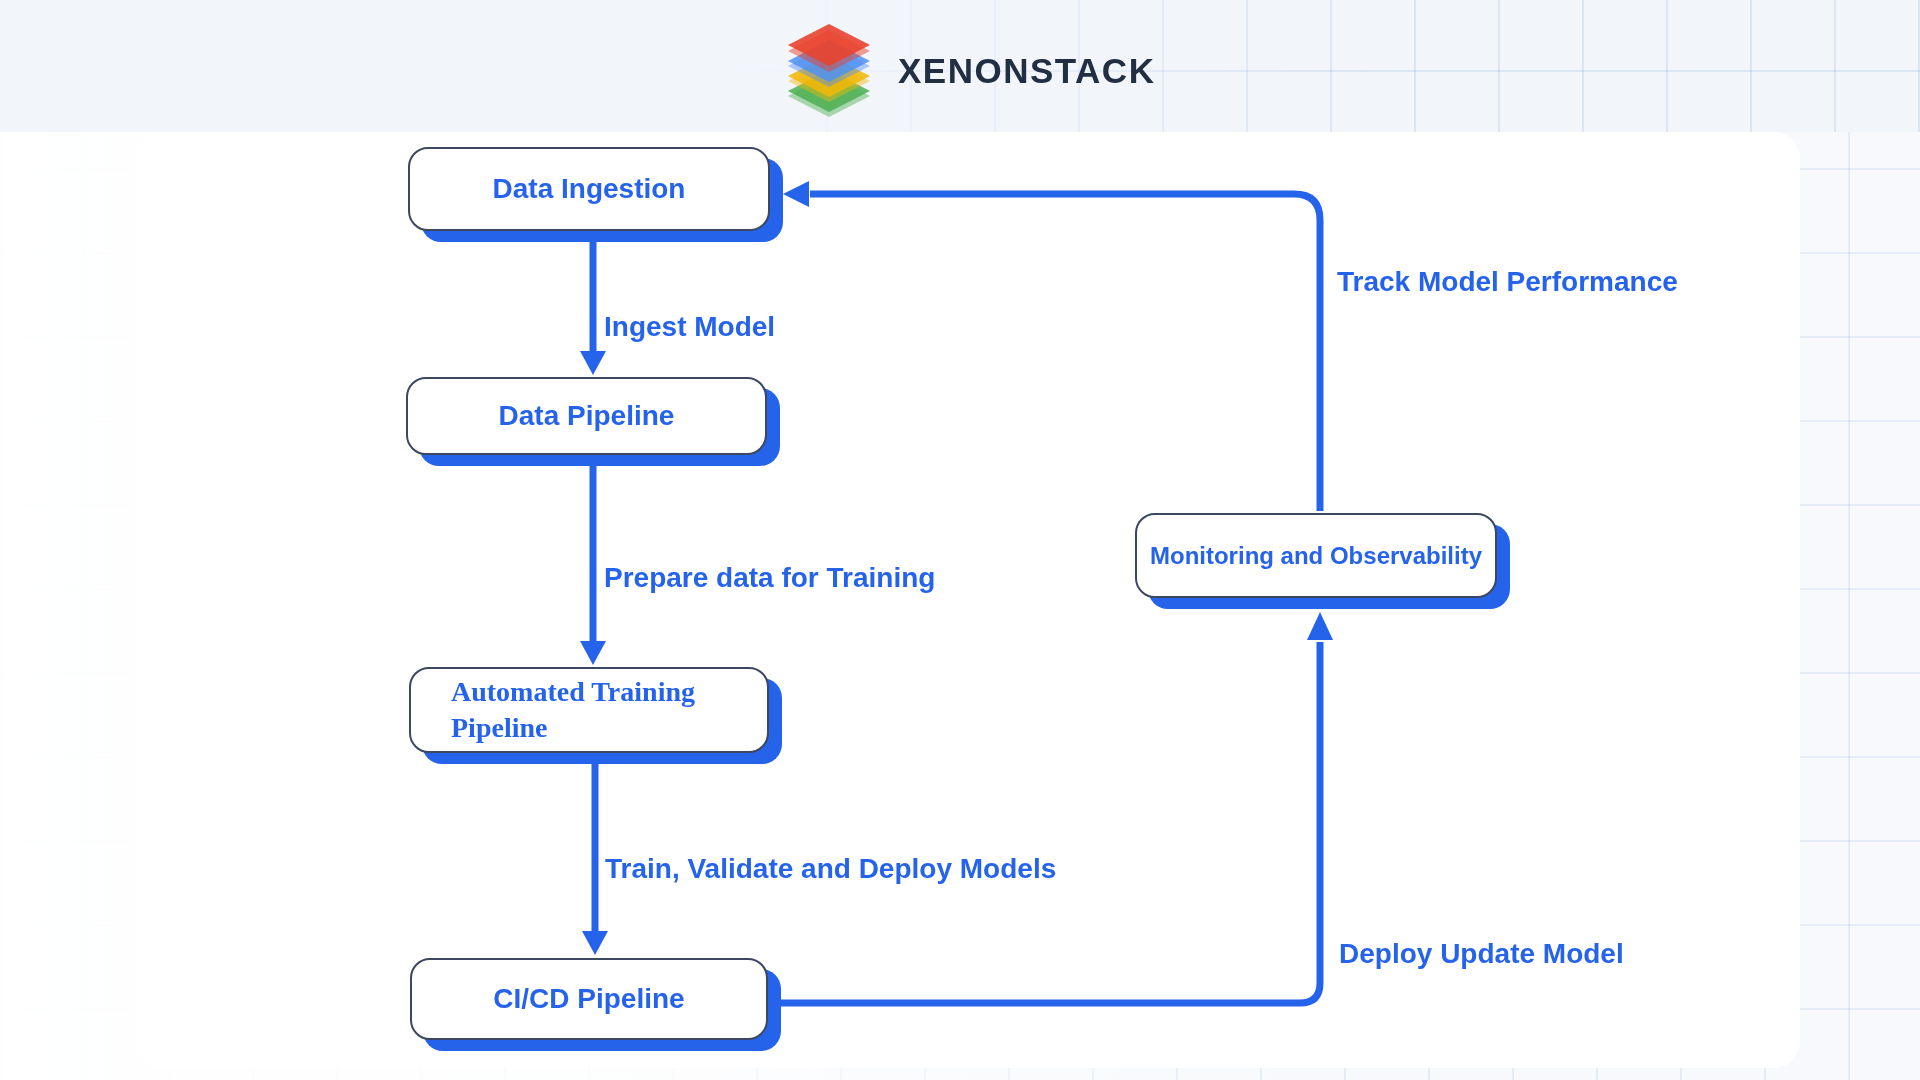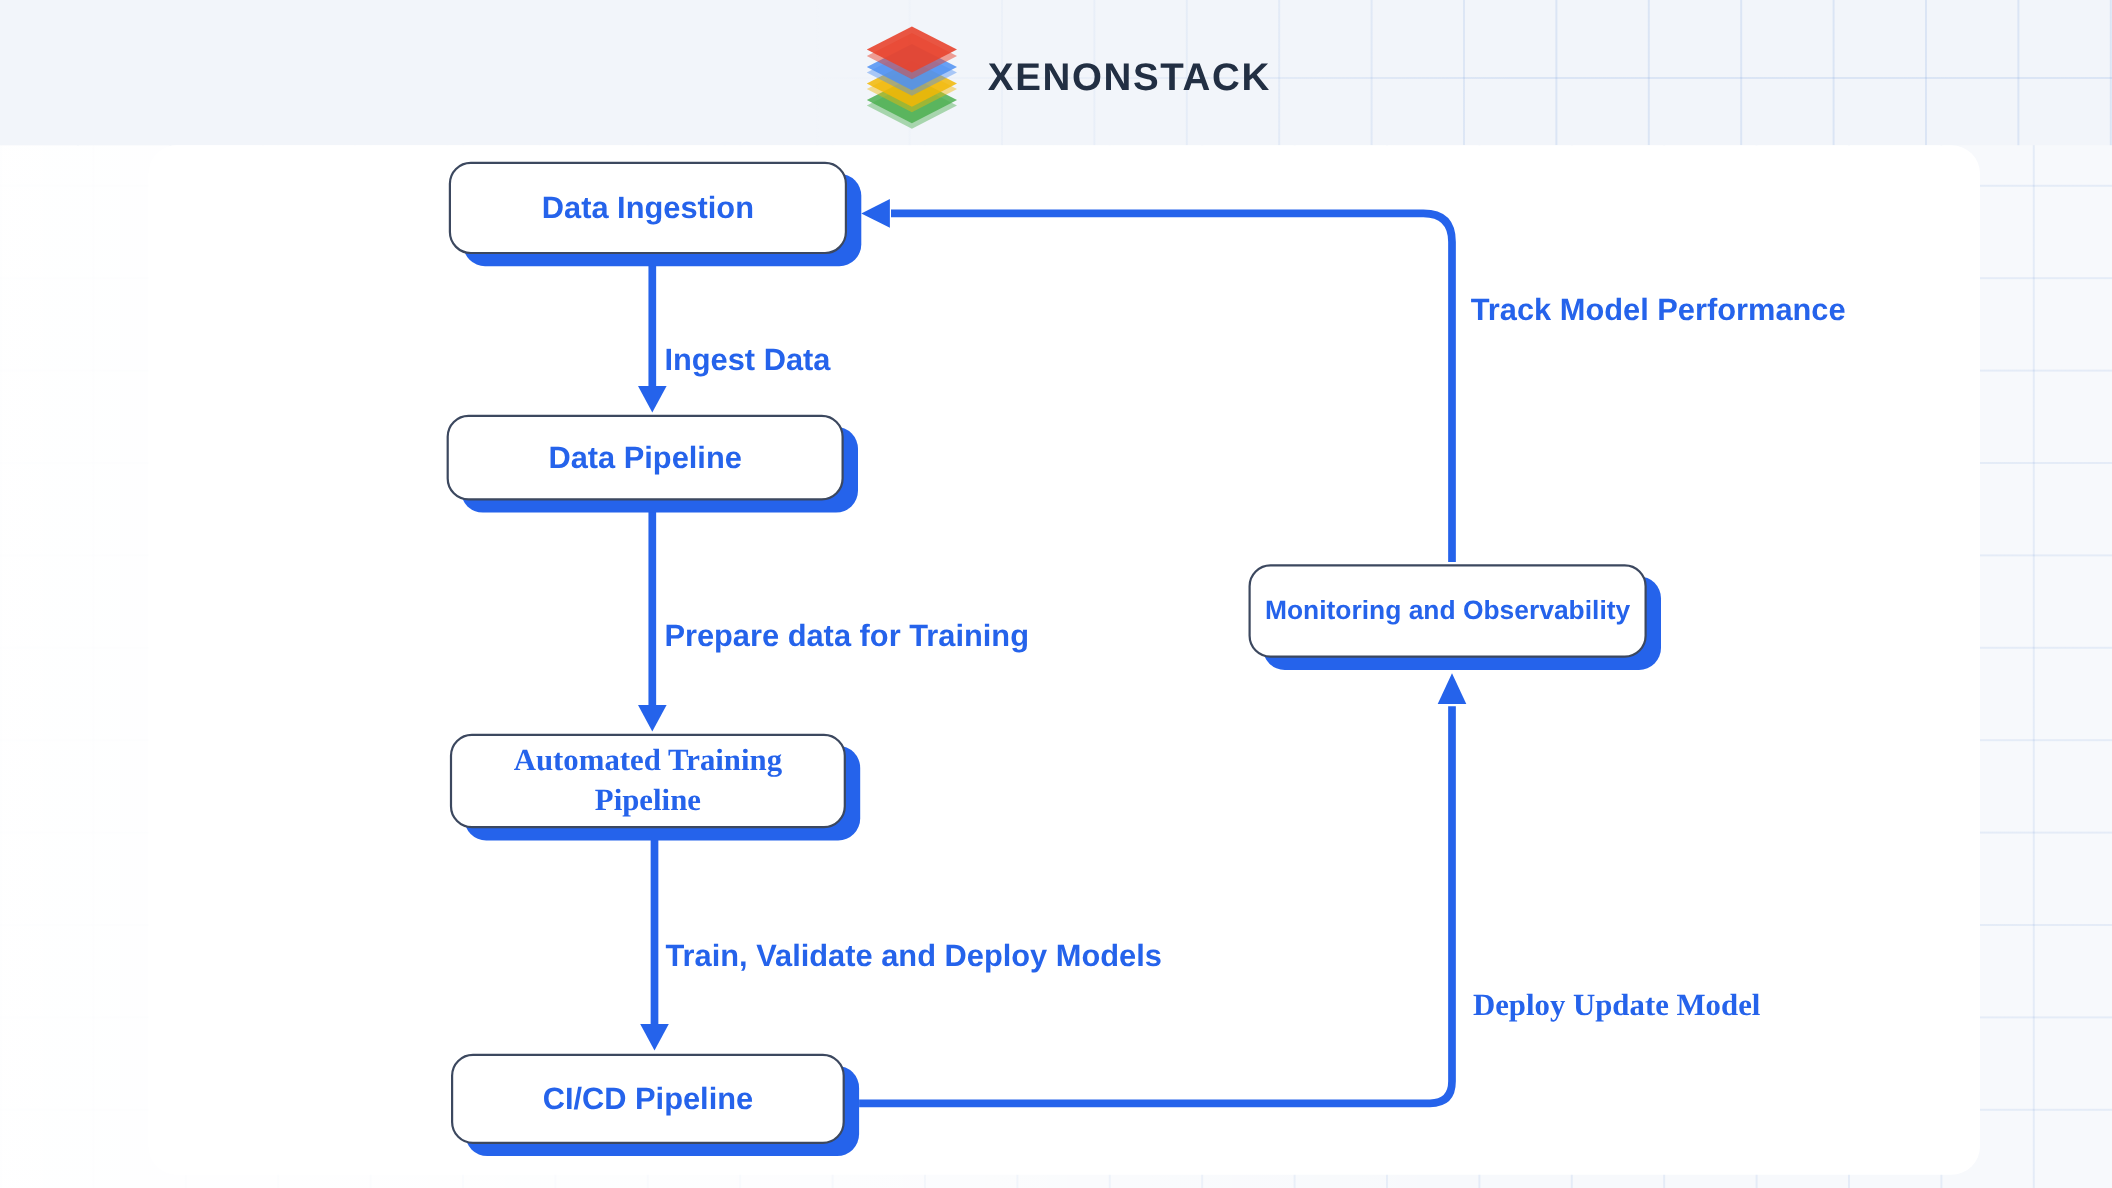--- a/index.html
+++ b/index.html
@@ -42,21 +42,21 @@
     font-size:35px;font-weight:700;letter-spacing:1.5px;color:#222f43;
     line-height:1;
   }
   .diagram{position:absolute;inset:0;z-index:3;}
   .edges-svg{position:absolute;inset:0;pointer-events:none;}
   .node{
     position:absolute;display:flex;align-items:center;justify-content:center;
     background:#ffffff;border:2.5px solid #3c485f;border-radius:20px;
     box-shadow:13px 11px 0 0 #2563eb;
     color:#2563eb;font-weight:700;font-size:28px;line-height:36px;
-    text-align:center;box-sizing:border-box;
+    text-align:left;box-sizing:border-box;
   }
   .node-small{font-size:24px;white-space:nowrap;}
   .edge-label{
     position:absolute;color:#2563eb;font-weight:700;font-size:28px;
     white-space:nowrap;line-height:34px;margin-top:27px;
   }
 </style>
 </head>
 <body>
 
@@ -123,24 +123,24 @@
     </div>
 
     <div class="node node-small" style="left:1135px;top:513px;width:362px;height:85px;">
       <span>Monitoring and Observability</span>
     </div>
 
     <div class="node" style="left:410px;top:958px;width:358px;height:82px;">
       <span>CI/CD Pipeline</span>
     </div>
 
-    <div class="edge-label" style="left:604px;top:283px;">Ingest Data</div>
+    <div class="edge-label" style="left:604px;top:283px;">Ingest Model</div>
 
     <div class="edge-label" style="left:604px;top:534px;">Prepare data for Training</div>
 
     <div class="edge-label" style="left:605px;top:825px;">Train, Validate and Deploy Models</div>
 
-    <div class="edge-label" style="left:1339px;top:871px;font-family:Liberation Serif, serif;">Deploy Update Model</div>
+    <div class="edge-label" style="left:1339px;top:910px;">Deploy Update Model</div>
 
     <div class="edge-label" style="left:1337px;top:238px;">Track Model Performance</div>
 
   </div>
 </div>
 
 </body></html>

